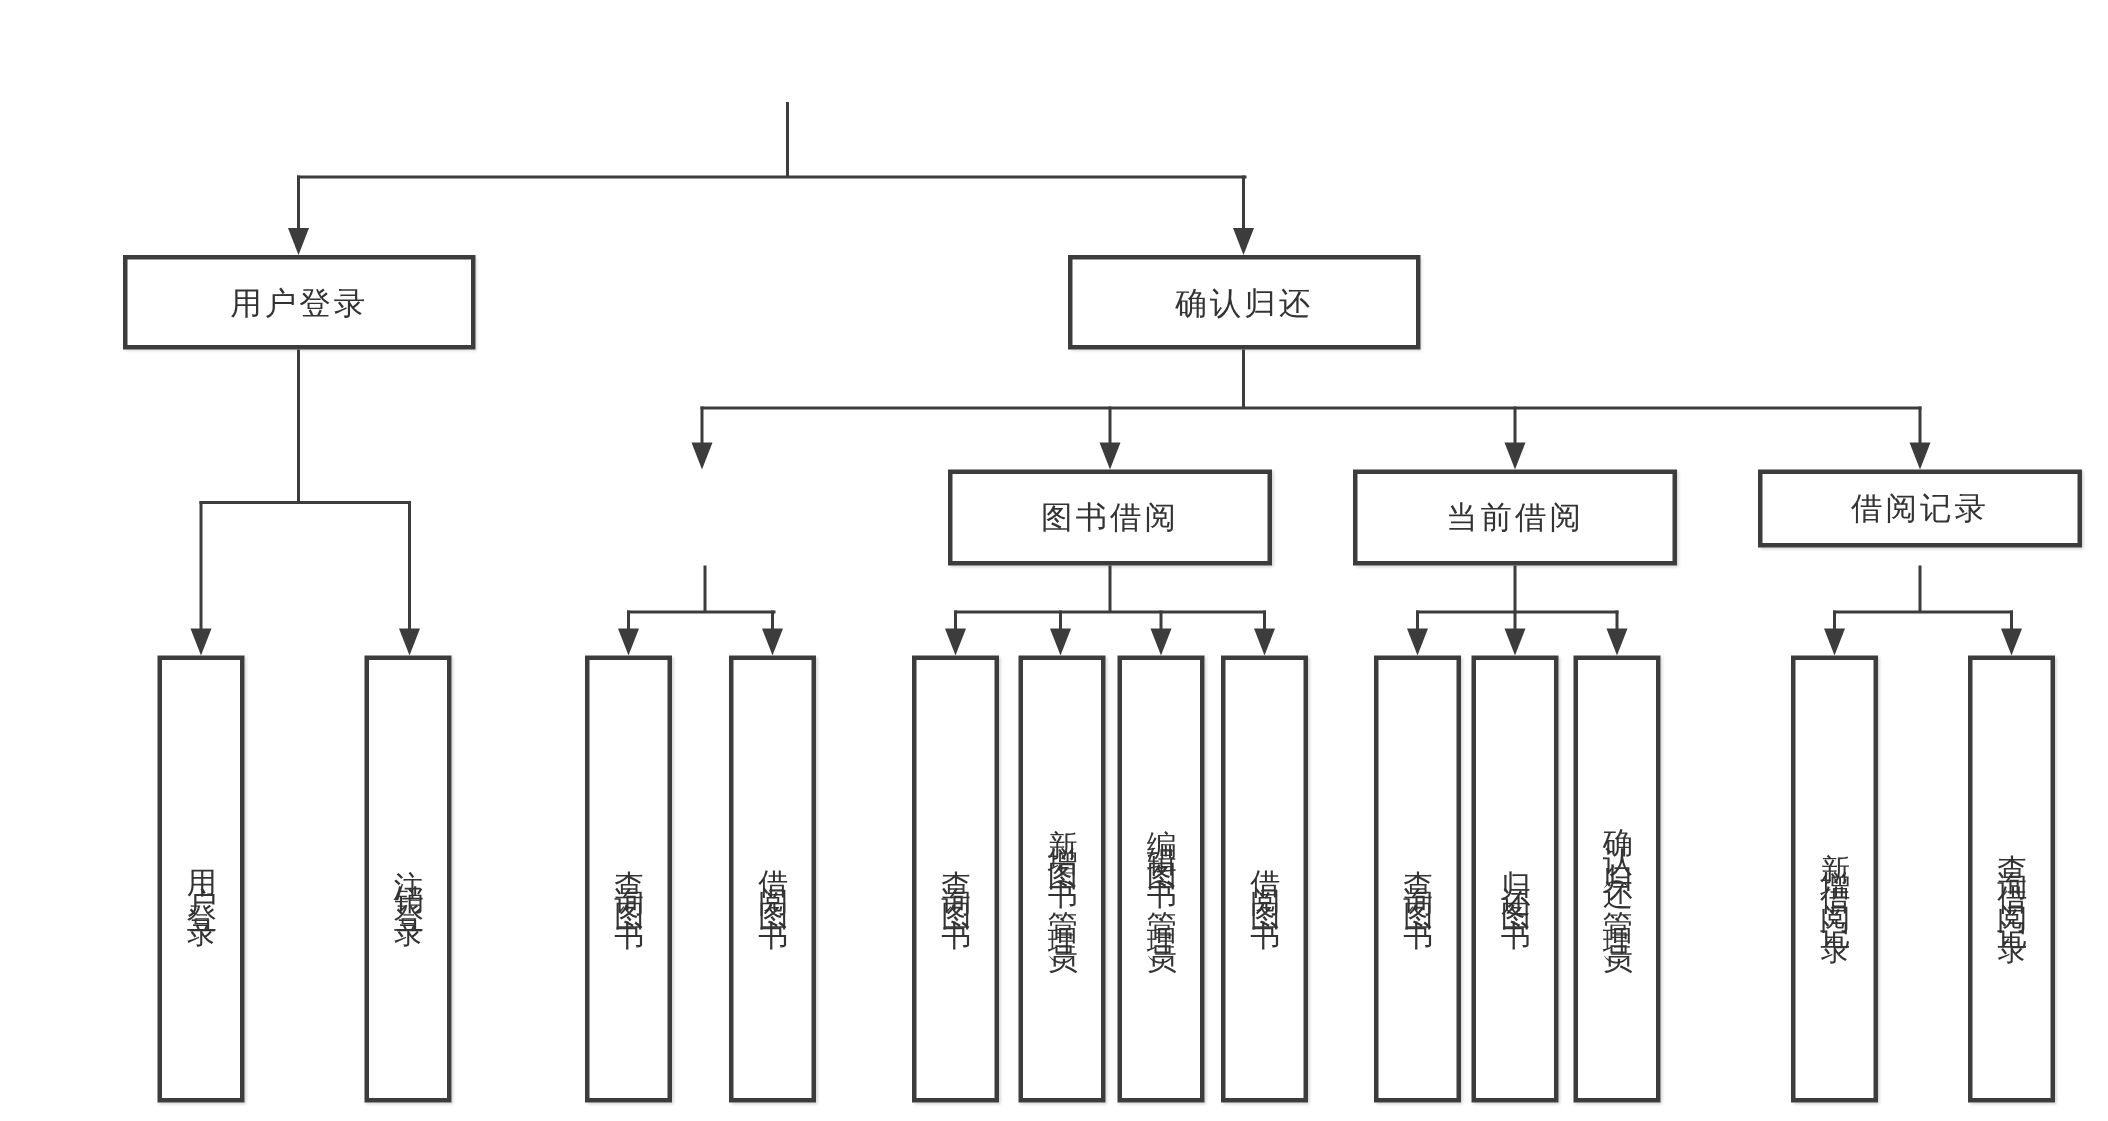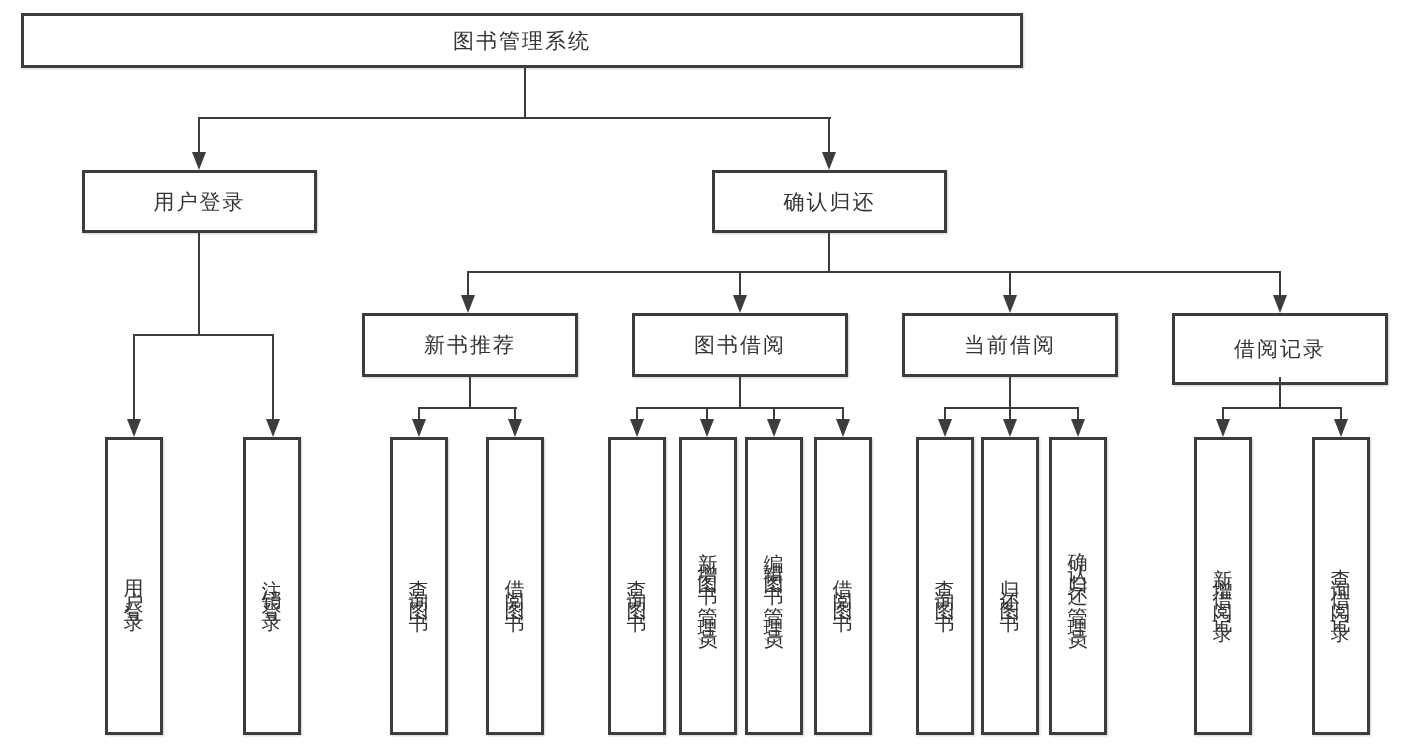--- a/index.html
+++ b/index.html
@@ -45,45 +45,39 @@
     color:#b3b3b3;
     letter-spacing:1px;
     white-space:nowrap;
   }
 </style>
 </head>
 <body>
 
 <div id="canvas">
 
-  <div class="box hbox" style="left:21px;top:13px;width:1002px;height:55px;">
-    <span>图书管理系统</span>
-  </div>
 
   <div class="box hbox" style="left:82px;top:170px;width:235px;height:63px;">
     <span>用户登录</span>
   </div>
 
   <div class="box hbox" style="left:712px;top:170px;width:235px;height:63px;">
     <span>确认归还</span>
   </div>
 
-  <div class="box hbox" style="left:362px;top:313px;width:216px;height:64px;">
-    <span>新书推荐</span>
-  </div>
 
   <div class="box hbox" style="left:902px;top:313px;width:216px;height:64px;">
     <span>当前借阅</span>
   </div>
 
   <div class="box hbox" style="left:632px;top:313px;width:216px;height:64px;">
     <span>图书借阅</span>
   </div>
 
-  <div class="box hbox" style="left:1172px;top:313px;width:216px;height:72px;">
+  <div class="box hbox" style="left:1172px;top:313px;width:216px;height:52px;">
     <span>借阅记录</span>
   </div>
 
   <div class="box vbox" style="left:105px;top:437px;width:58px;height:298px;">
     <span>用户登录</span>
   </div>
 
   <div class="box vbox" style="left:243px;top:437px;width:58px;height:298px;">
     <span>注销登录</span>
   </div>

